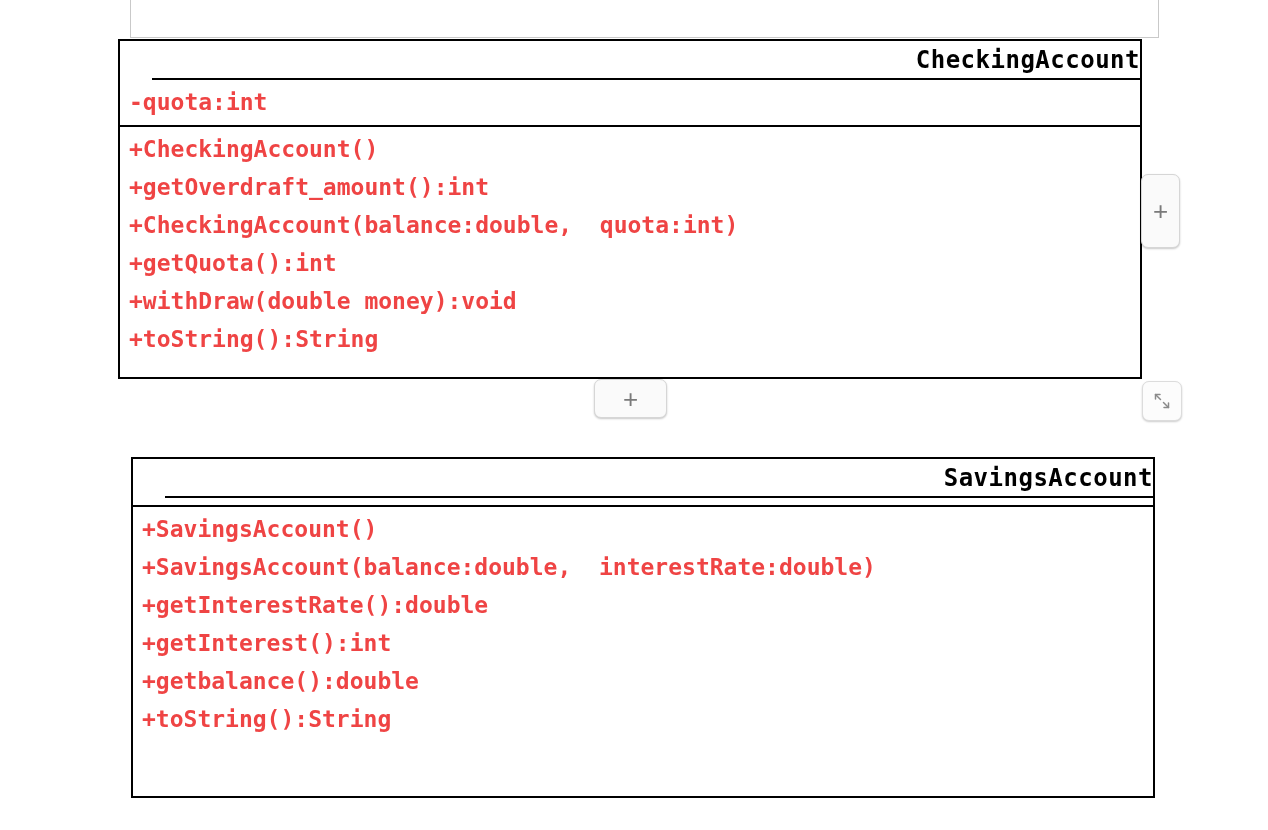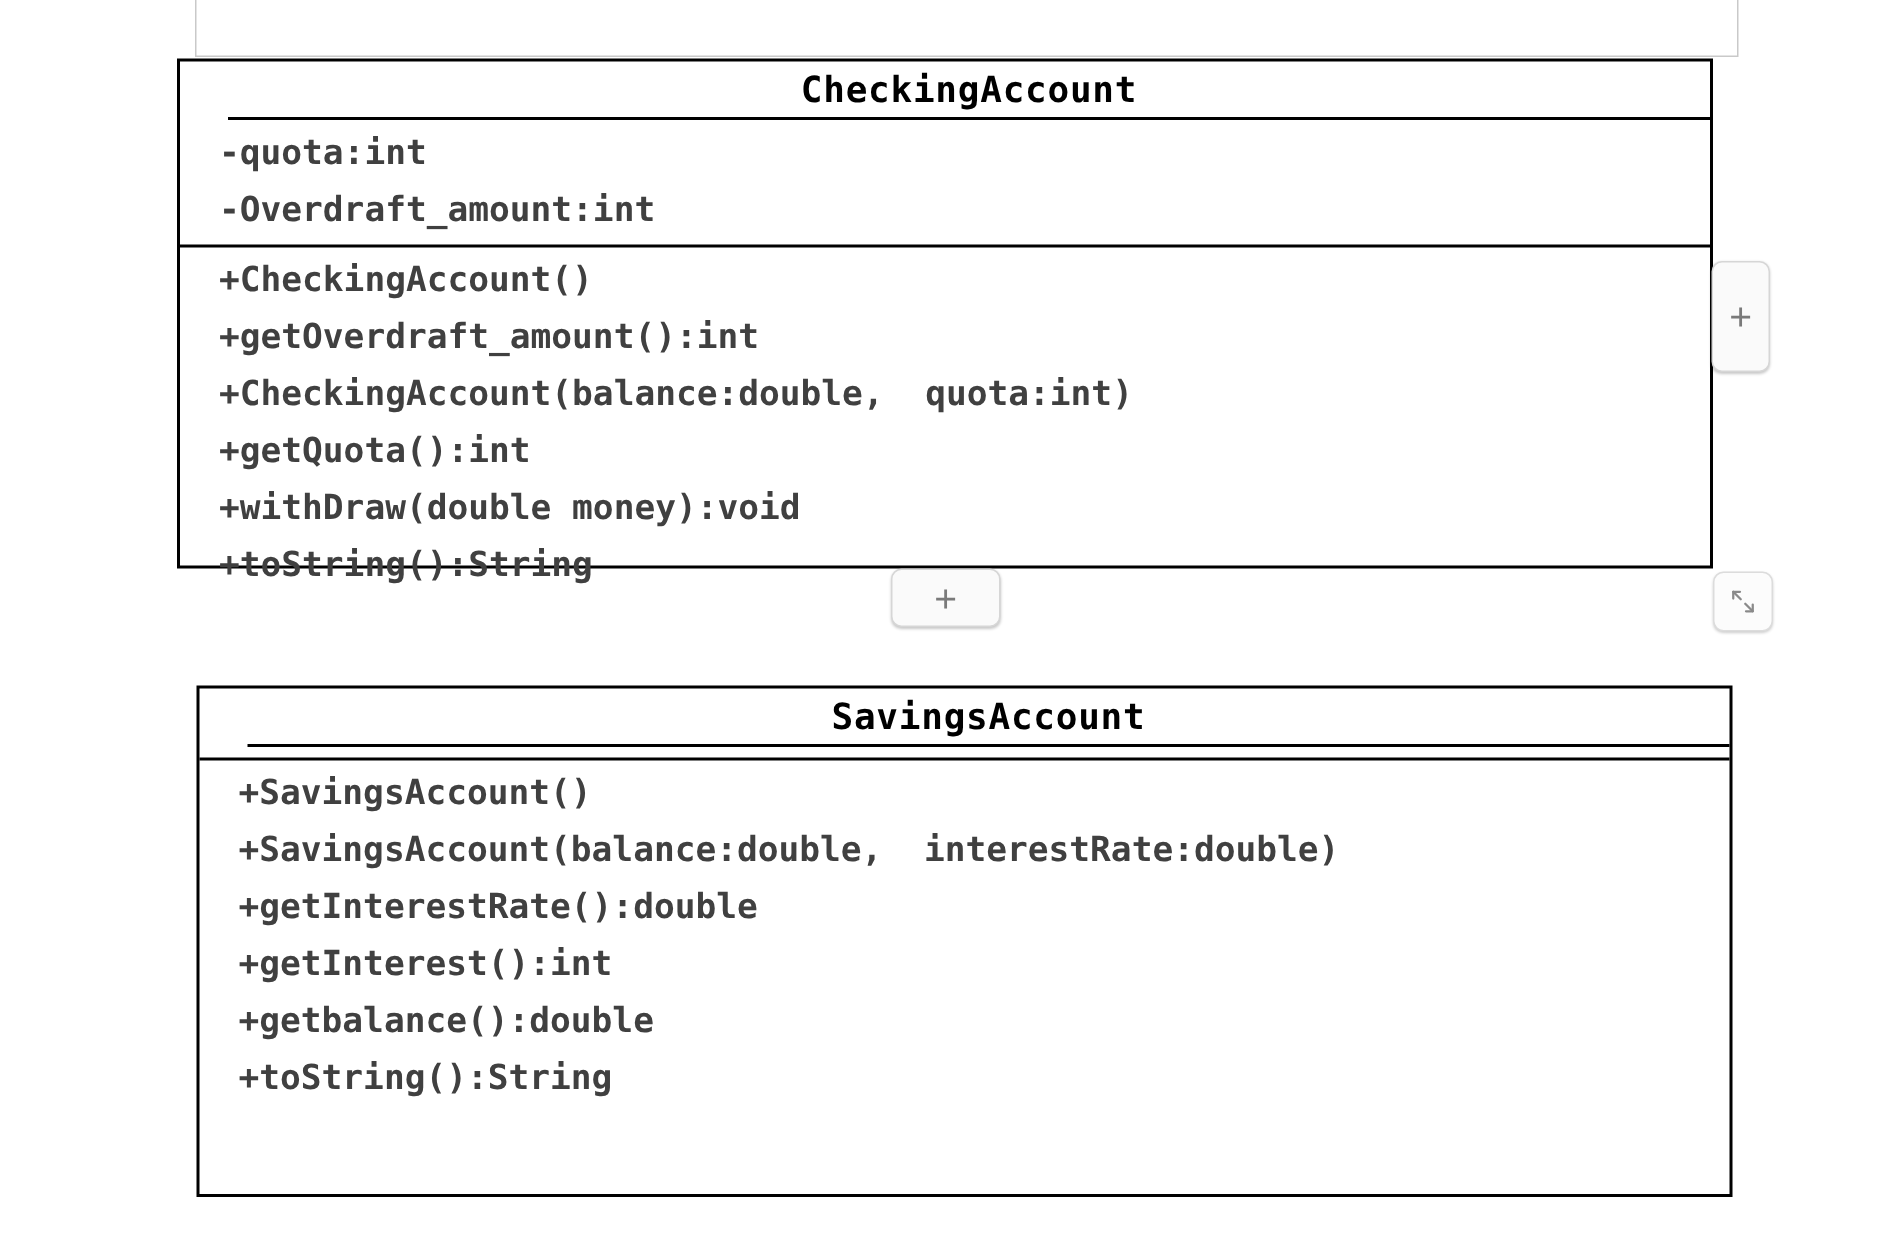--- a/index.html
+++ b/index.html
@@ -45,21 +45,21 @@
   #box-savings {
     left: 131px;
     top: 457px;
     width: 1024px;
     height: 341px;
   }
 
   .uml-title {
     height: 39px;
     line-height: 39px;
-    text-align: center;
+    text-align: right;
     font-size: 24px;
     font-weight: bold;
     letter-spacing: 0.5px;
     color: #000000;
     border-bottom: 2px solid #000000;
     box-sizing: border-box;
     white-space: nowrap;
     margin-left: 32px;
   }
 
@@ -69,22 +69,22 @@
   }
   .uml-section.attributes {
     border-bottom: 2px solid #000000;
   }
 
   .uml-row {
     font-size: 23px;
     font-weight: bold;
     line-height: 38px;
     height: 38px;
-    color: #404040;
-    padding-left: 26px;
+    color: #ef4444;
+    padding-left: 9px;
     white-space: pre;
     letter-spacing: 0px;
   }
 
   
   .plus-button {
     position: absolute;
     background: #fafafa;
     border: 1px solid #d6d6d6;
     border-radius: 7px;
@@ -131,21 +131,20 @@
 </head>
 <body>
 
 <div class="guide-rect"></div>
 
 <div class="uml-box" id="box-checking">
   <div class="uml-title">CheckingAccount</div>
 
   <div class="uml-section attributes">
     <div class="uml-row">-quota:int</div>
-    <div class="uml-row">-Overdraft_amount:int</div>
   </div>
 
   <div class="uml-section methods">
     <div class="uml-row">+CheckingAccount()</div>
     <div class="uml-row">+getOverdraft_amount():int</div>
     <div class="uml-row">+CheckingAccount(balance:double,  quota:int)</div>
     <div class="uml-row">+getQuota():int</div>
     <div class="uml-row">+withDraw(double money):void</div>
     <div class="uml-row">+toString():String</div>
   </div>

